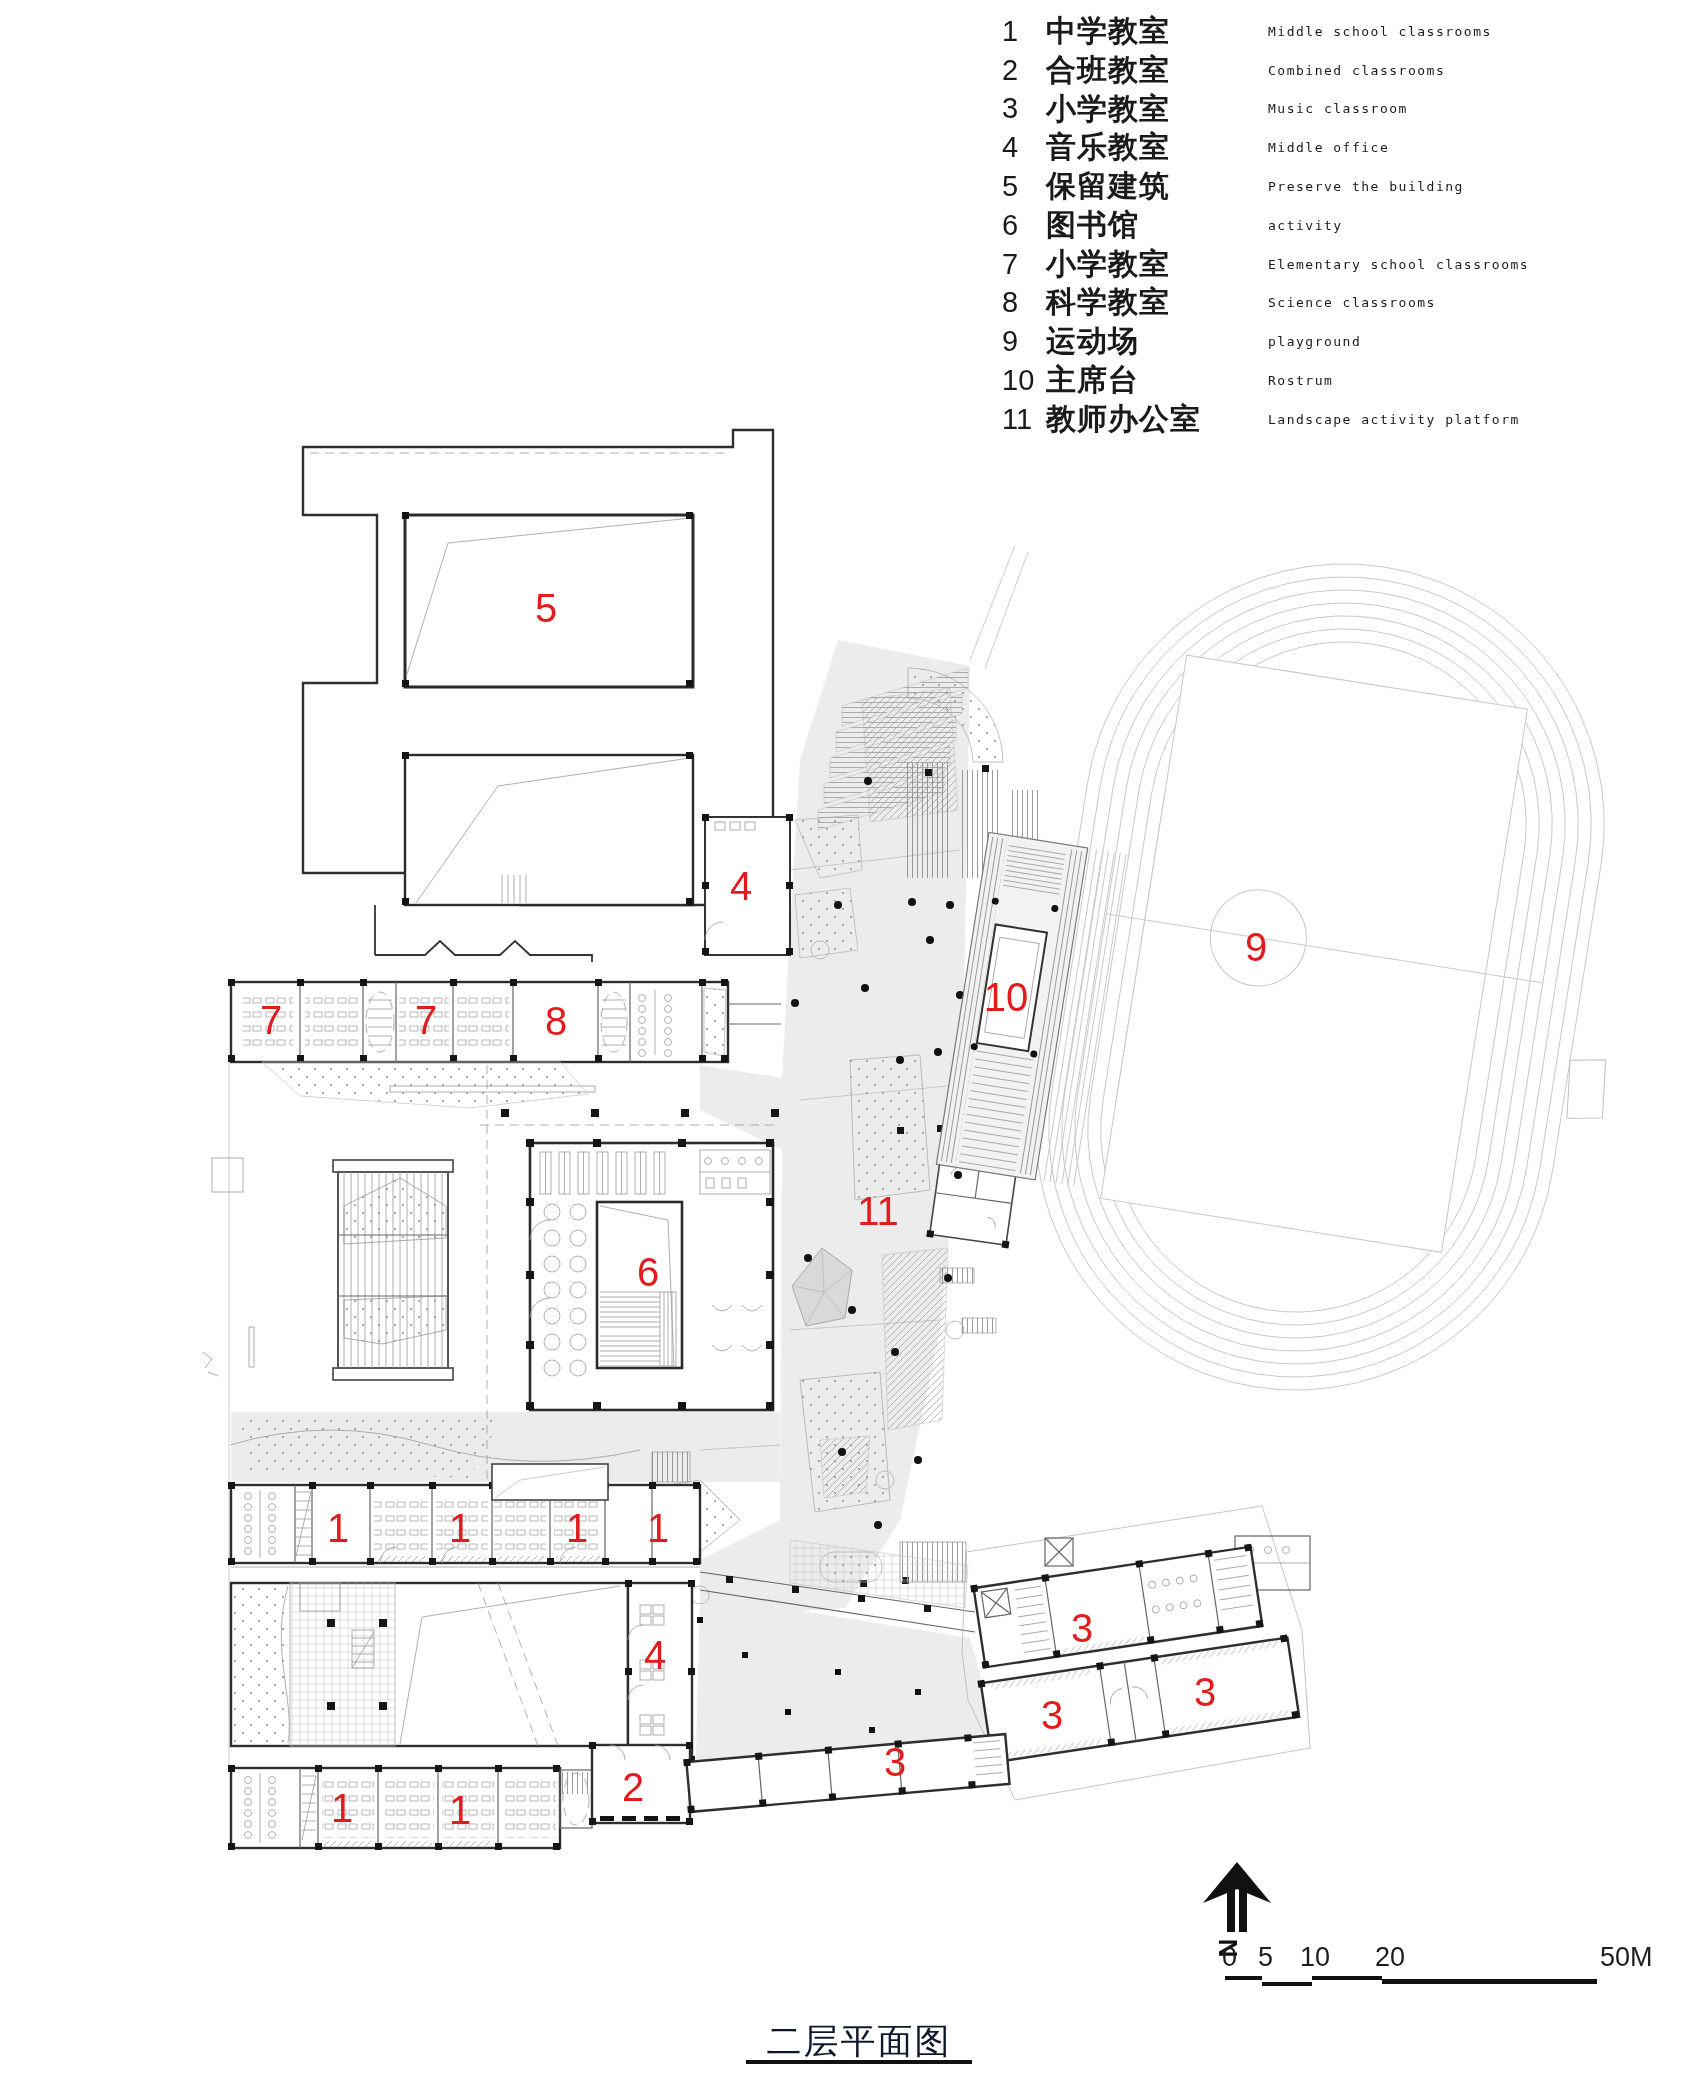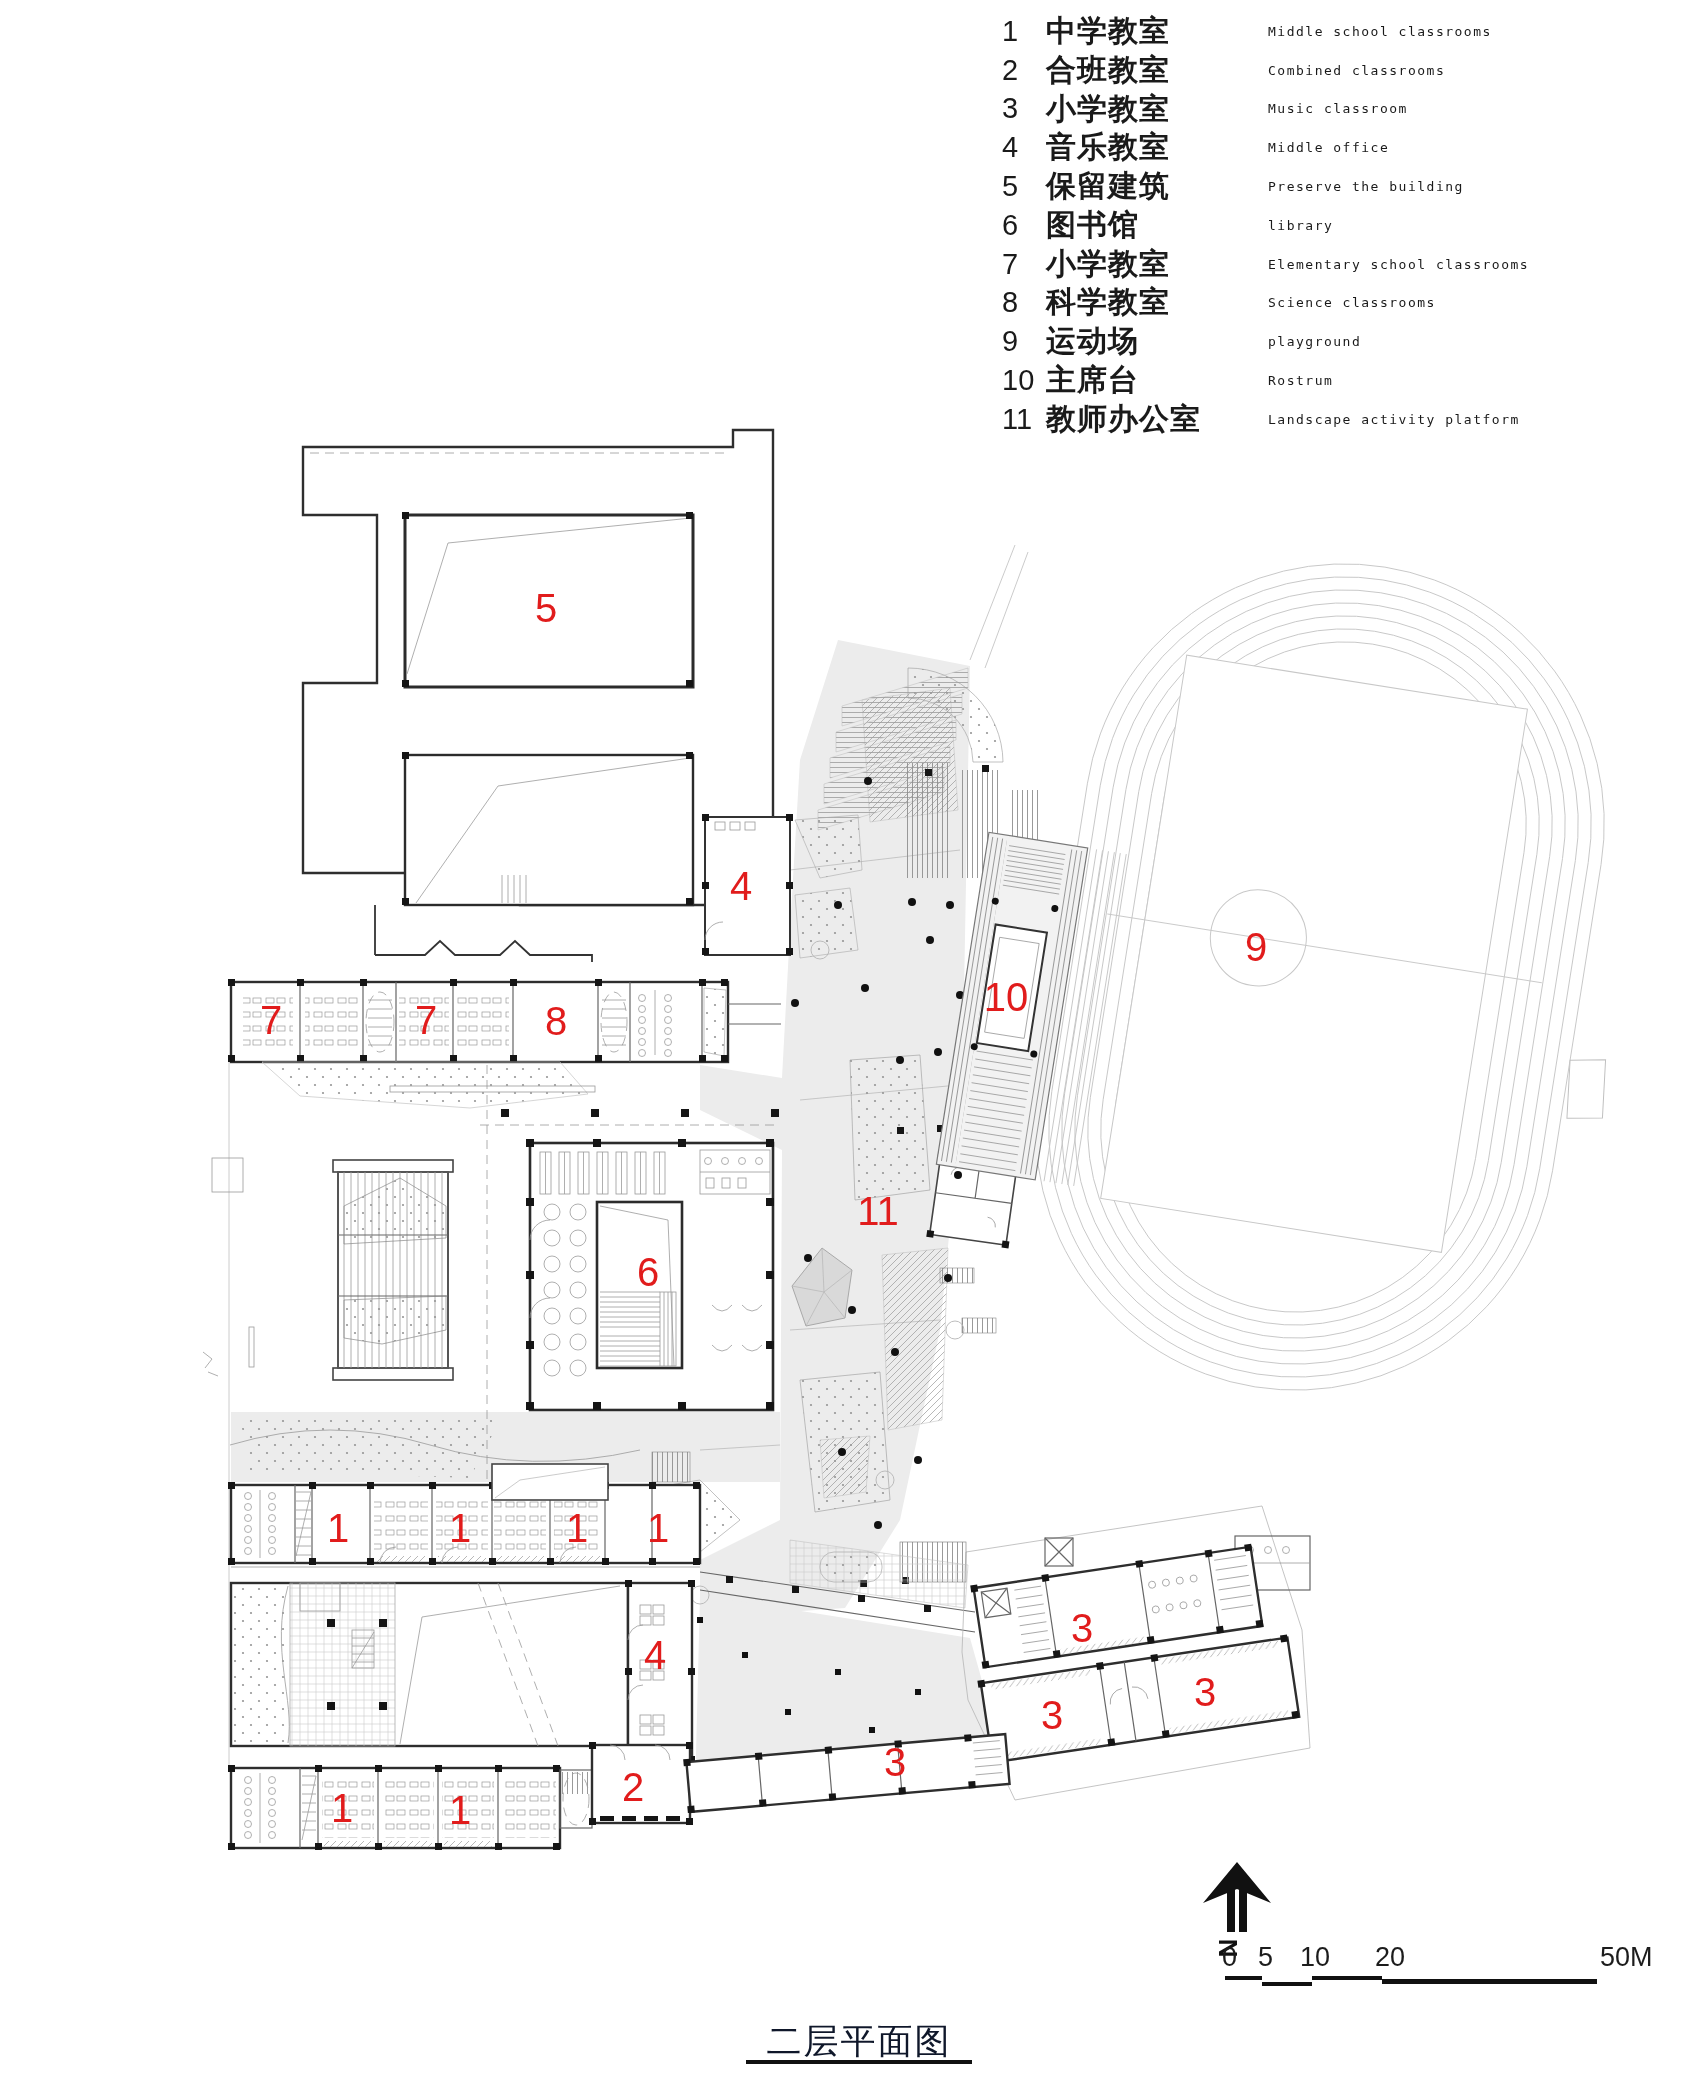--- a/index.html
+++ b/index.html
@@ -664,21 +664,21 @@
       <span class="legend-zh">小学教室</span>
       <span class="legend-en">Music classroom</span>
       <span class="legend-no">4</span>
       <span class="legend-zh">音乐教室</span>
       <span class="legend-en">Middle office</span>
       <span class="legend-no">5</span>
       <span class="legend-zh">保留建筑</span>
       <span class="legend-en">Preserve the building</span>
       <span class="legend-no">6</span>
       <span class="legend-zh">图书馆</span>
-      <span class="legend-en">library</span>
+      <span class="legend-en">activity</span>
       <span class="legend-no">7</span>
       <span class="legend-zh">小学教室</span>
       <span class="legend-en">Elementary school classrooms</span>
       <span class="legend-no">8</span>
       <span class="legend-zh">科学教室</span>
       <span class="legend-en">Science classrooms</span>
       <span class="legend-no">9</span>
       <span class="legend-zh">运动场</span>
       <span class="legend-en">playground</span>
       <span class="legend-no">10</span>

